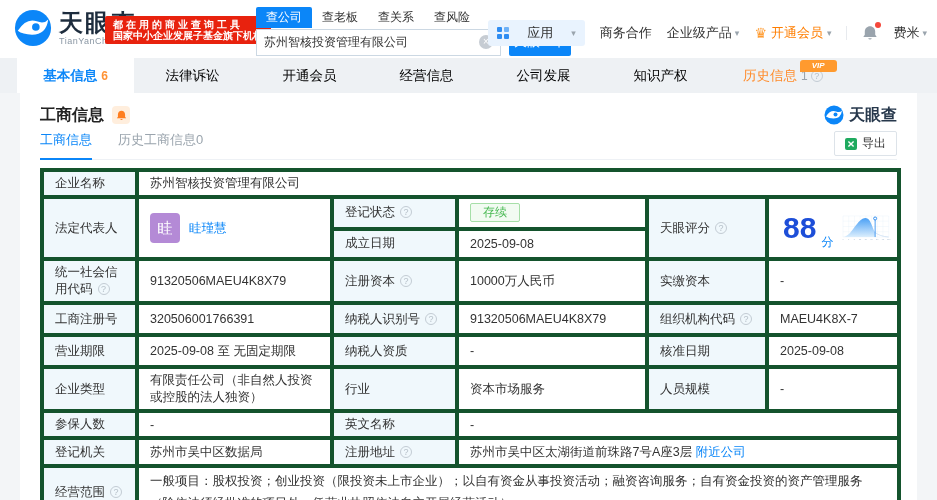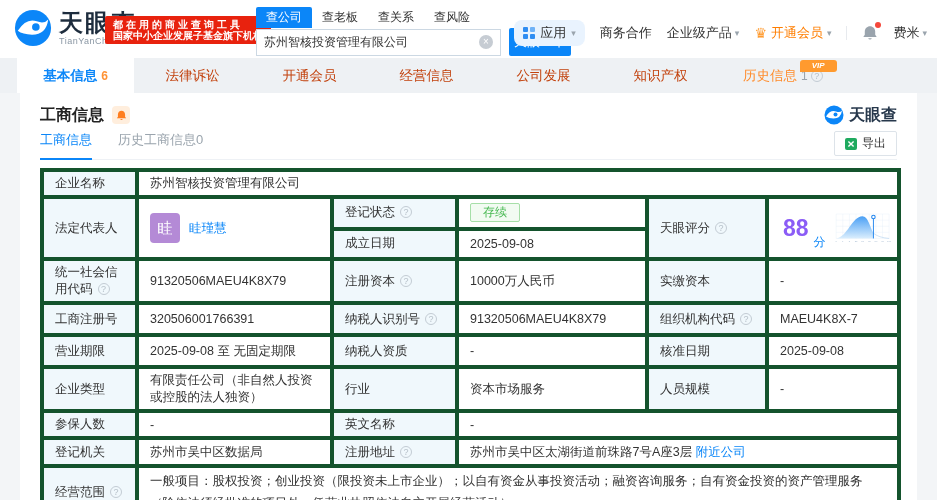--- a/index.html
+++ b/index.html
@@ -24,34 +24,34 @@
   .sinput { width: 245px; height: 27px; border: 1px solid #ccd8e3; display: flex; align-items: center; padding: 0 7px; background: #fff; }
   .sinput input { flex: 1; border: none; outline: none; font-size: 12px; color: #333;
     font-family: "Liberation Sans", "DejaVu Sans", sans-serif; }
   .clear { width: 14px; height: 14px; border-radius: 50%; background: #c6ccd3; color: #fff;
     font-size: 10px; line-height: 14px; text-align: center; cursor: pointer; flex: none; }
   .sbtn { margin-left: 8px; width: 62px; height: 28px; background: #0b86f8; color: #fff;
     border: none; font-size: 13px; cursor: pointer; border-radius: 2px;
     font-family: "Liberation Sans", "DejaVu Sans", sans-serif; }
 
   .topnav { position: absolute; right: 10px; top: 20px; display: flex; align-items: center; gap: 15px; font-size: 13px; color: #333; }
-  .tn-apps { display: flex; align-items: center; gap: 5px; background: #e9f3fe; border-radius: 8px; padding: 4px 9px; cursor: pointer; }
+  .tn-apps { display: flex; align-items: center; gap: 18px; background: #e9f3fe; border-radius: 3px; padding: 4px 9px; cursor: pointer; }
   .tn-items { display: flex; align-items: center; gap: 15px; }
   .tn-item { display: flex; align-items: center; gap: 3px; cursor: pointer; justify-content: flex-end; }
   .caret { font-size: 9px; color: #9aa4ad; }
   .tn-vip { display: flex; align-items: center; gap: 4px; color: #ff7e00; cursor: pointer; }
   .crown { font-size: 14px; color: #ff9a2e; line-height: 12px; }
   .tn-div { width: 1px; height: 14px; background: #e7eaee; }
   .tn-bell { position: relative; cursor: pointer; display: flex; }
   .tn-bell .dot { position: absolute; top: -3px; right: -3px; width: 6px; height: 6px; border-radius: 50%; background: #f5483b; }
   .tn-user { display: flex; align-items: center; gap: 3px; cursor: pointer; }
 
   
   .navtabs { height: 35px; background: #eef1f4; display: flex; align-items: stretch; padding-left: 17px; }
-  .ntab { width: 117px; text-align: center; line-height: 35px; font-size: 13.5px; color: #c2410c; cursor: pointer; position: relative; }
+  .ntab { width: 117px; text-align: center; line-height: 35px; font-size: 13.5px; color: #000000; cursor: pointer; position: relative; }
   .ntab.active { background: #fff; color: #0b86f8; font-weight: 700; }
   .ncount { color: #ff9234; font-size: 12px; margin-left: 4px; }
   .ncount.gray { color: #9aa4ad; }
   .ntab.hist { width: auto; padding: 0 24px; color: #ff8b2a; }
   .vipbadge { position: absolute; top: 2px; right: 10px; background: #ff9a2e; color: #fff;
     font-size: 8px; font-style: italic; font-weight: 700; line-height: 10px; padding: 1px 12px; border-radius: 3px 3px 3px 0; }
   .qi { display: inline-block; width: 12px; height: 12px; border: 1px solid #c3ccd4; border-radius: 50%;
     color: #b6c0c9; font-size: 9px; line-height: 11px; text-align: center; margin-left: 5px; vertical-align: 1px; }
   .qi.sm { margin-left: 3px; }
 
@@ -77,21 +77,21 @@
   td.lbl { background: #f0f8fc; color: #4a5a6b; }
   td.val { background: #fff; }
   .badge { display: inline-block; background: #f2fbf2; border: 1px solid #a6dfa8; color: #48b952;
     font-size: 12px; line-height: 17px; padding: 0 12px; border-radius: 2px; }
   .person { display: flex; align-items: center; gap: 9px; }
   .avatar { width: 30px; height: 30px; background: #b48ad6; border-radius: 4px; color: #fff;
     font-size: 15px; display: flex; align-items: center; justify-content: center; }
   .plink { color: #0b86f8; text-decoration: none; cursor: pointer; }
   .score-td { padding: 2px 6px 2px 14px !important; }
   .score-box { display: flex; align-items: center; gap: 9px; cursor: pointer; }
-  .score-num { font-size: 23px; font-weight: 700; color: #8b5cf6; line-height: 30px; }
+  .score-num { font-size: 30px; font-weight: 700; color: #1d4ed8; line-height: 30px; }
   .score-unit { font-size: 12px; color: #0b86f8; margin-left: -4px; align-self: flex-end; padding-bottom: 4px; }
   .wrap2 { line-height: 1.75; }
   td .score-box { display: flex; }
 </style>
 </head>
 <body>
 
 <div class="topbar">
   <div class="logo">
     <svg width="38" height="38" viewBox="0 0 40 40">

